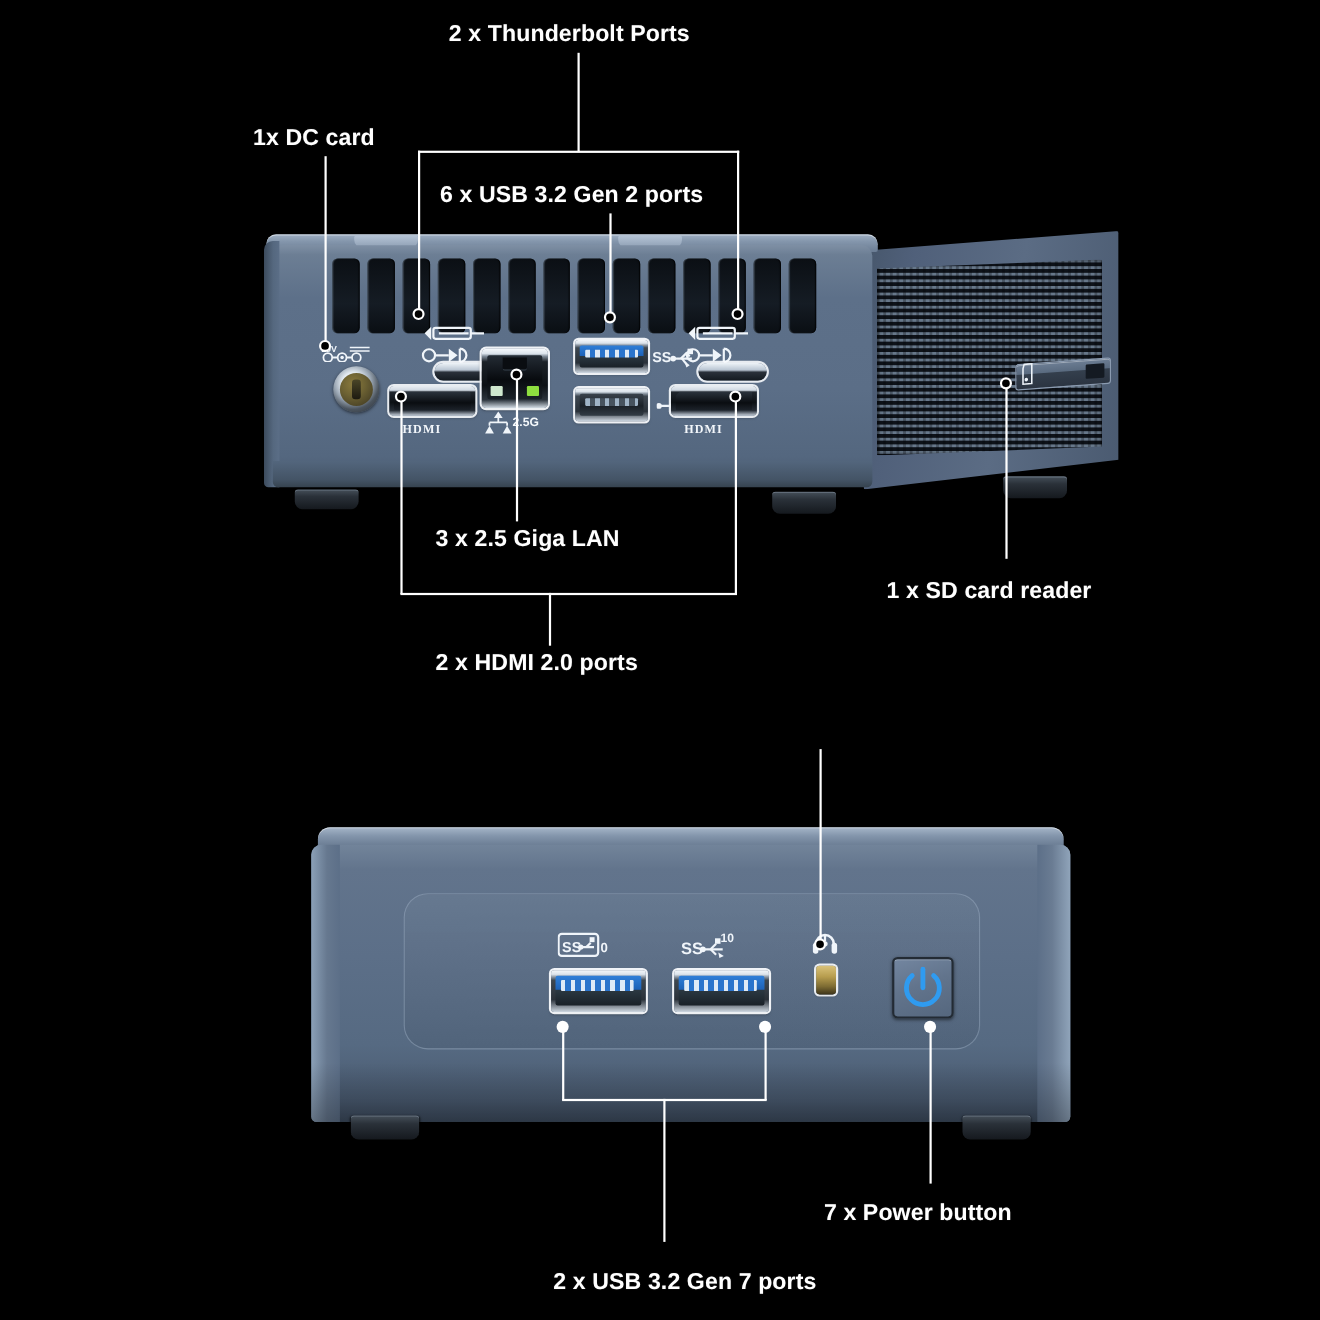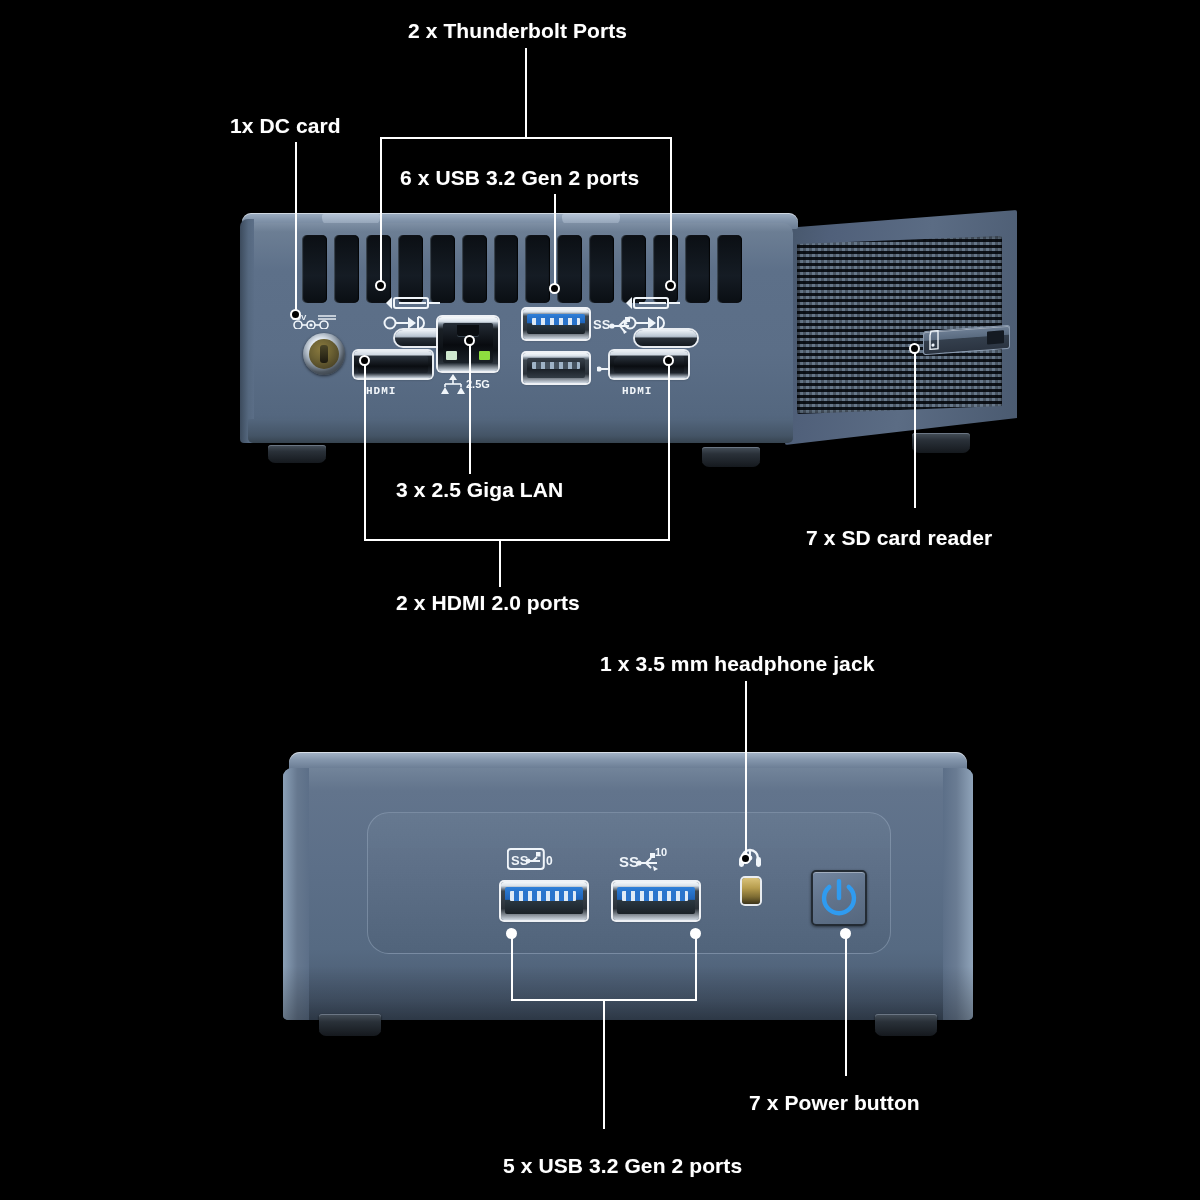--- a/index.html
+++ b/index.html
@@ -117,21 +117,21 @@
     box-shadow:0 0 0 2px rgba(245,248,252,.92),0 1px 3px rgba(0,0,0,.6);
   }
   .hdmi::before{
     content:"";position:absolute;left:4px;top:5px;width:70px;height:17px;
     background:linear-gradient(180deg,#2b333d,#0a0d11 60%,#1d232b);
     border-radius:2px;
     clip-path:polygon(4px 0,100% 0,100% 100%,0 100%,0 4px);
   }
   .hdmi-txt{
     position:absolute;color:#f2f6fa;font-weight:bold;font-size:11px;
-    letter-spacing:1px;font-family:Liberation Mono, monospace;
+    letter-spacing:1px;font-family:Liberation Serif, serif;
   }
   .usb-a{
     width:66px;height:30px;border-radius:3px;
     background:linear-gradient(180deg,#f4f7fa 0%,#dbe3eb 10%,#8d98a4 16%,#3e4750 24%,#2a3139 70%,#cfd8e2 100%);
     box-shadow:0 0 0 2px rgba(248,250,253,.95),0 1px 3px rgba(0,0,0,.55);
   }
   .usb-inner{
     position:absolute;left:4px;top:5px;width:58px;height:20px;border-radius:2px;
     background:linear-gradient(180deg,#39424c,#1a2027 55%,#333c45);
   }
@@ -395,21 +395,21 @@
   <div class="ln v" style="left:364px;top:360px;height:180px"></div>
   <div class="ln v" style="left:668px;top:360px;height:180px"></div>
   <div class="ln h" style="left:364px;top:539px;width:306px"></div>
   <div class="ln v" style="left:499px;top:539px;height:48px"></div>
   <div class="dot" style="left:359px;top:355px"></div>
   <div class="dot" style="left:663px;top:355px"></div>
   <div class="label" style="left:396px;top:592px">2 x HDMI 2.0 ports</div>
 
   <div class="ln v" style="left:914px;top:348px;height:160px"></div>
   <div class="dot" style="left:909px;top:343px"></div>
-  <div class="label" style="left:806px;top:527px">7 x SD card reader</div>
+  <div class="label" style="left:806px;top:527px">1 x SD card reader</div>
 
   <div id="front">
     <div class="front-top"></div>
     <div class="front-body"></div>
     <div class="front-recess"></div>
     <div class="front-bottom-shade"></div>
 
     <svg class="glyph" style="left:224px;top:95px;width:52px;height:26px" viewBox="0 0 52 26">
       <rect x="0.8" y="2" width="36" height="20" rx="3" fill="none" stroke="#f0f5fa" stroke-width="2"></rect>
       <text x="4" y="18" font-size="13" font-weight="bold" fill="#f0f5fa" font-family="Liberation Sans, sans-serif">SS</text>
@@ -456,29 +456,28 @@
       <svg viewBox="0 0 40 40" style="width:100%;height:100%">
         <path d="M12.5 11.5 A11.5 11.5 0 1 0 27.5 11.5" fill="none" stroke="#2f9bf0" stroke-width="3.4" stroke-linecap="round"></path>
         <line x1="20" y1="7" x2="20" y2="20" stroke="#2f9bf0" stroke-width="3.4" stroke-linecap="round"></line>
       </svg>
     </div>
 
     <div class="foot" style="left:36px;top:262px;width:62px;height:22px"></div>
     <div class="foot" style="left:592px;top:262px;width:62px;height:22px"></div>
   </div>
 
-  <div class="label" style="left:600px;top:653px">1 x 3.5 mm headphone jack</div>
   <div class="ln v" style="left:745px;top:681px;height:177px"></div>
   <div class="dot" style="left:740px;top:853px"></div>
 
   <div class="dotf" style="left:506px;top:928px"></div>
   <div class="dotf" style="left:690px;top:928px"></div>
   <div class="ln v" style="left:511px;top:934px;height:66px"></div>
   <div class="ln v" style="left:695px;top:934px;height:66px"></div>
   <div class="ln h" style="left:511px;top:999px;width:186px"></div>
   <div class="ln v" style="left:603px;top:999px;height:130px"></div>
-  <div class="label" style="left:503px;top:1155px">5 x USB 3.2 Gen 2 ports</div>
+  <div class="label" style="left:503px;top:1155px">2 x USB 3.2 Gen 7 ports</div>
 
   <div class="dotf" style="left:840px;top:928px"></div>
   <div class="ln v" style="left:845px;top:934px;height:142px"></div>
   <div class="label" style="left:749px;top:1092px">7 x Power button</div>
 
 </div>
 
 </body></html>

